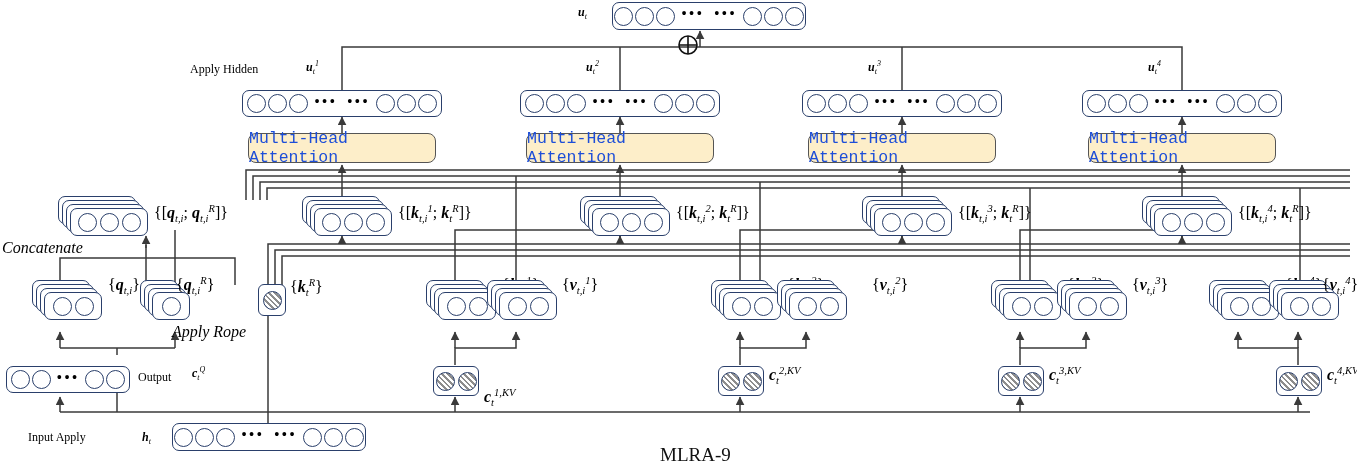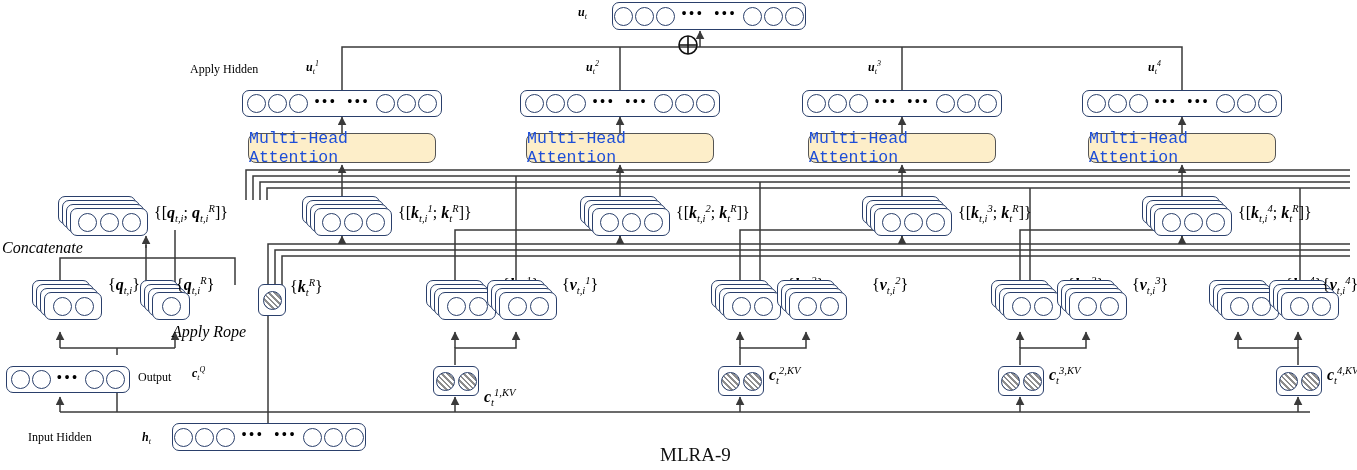--- a/index.html
+++ b/index.html
@@ -422,21 +422,21 @@
     <span class="hatch"></span>
   </div>
   <div class="lbl med" style="left:1049px;top:366px;"><span class="bf mi">c</span><sub class="mi">t</sub><sup class="mi">3,KV</sup></div>
 
   <div class="hatchbox" style="left:1276px;top:366px;width:46px;height:30px;">
     <span class="hatch"></span>
     <span class="hatch"></span>
   </div>
   <div class="lbl med" style="left:1327px;top:366px;"><span class="bf mi">c</span><sub class="mi">t</sub><sup class="mi">4,KV</sup></div>
 
-  <div class="lbl big" style="left:28px;top:430px;">Input Hidden</div>
+  <div class="lbl big" style="left:28px;top:430px;">Input Apply</div>
   <div class="lbl big" style="left:142px;top:430px;"><span class="bf mi">h</span><sub class="mi">t</sub></div>
   <div class="vecbox" style="left:172px;top:423px;width:194px;height:28px;">
     <span class="dot"></span>
       <span class="dot"></span>
       <span class="dot"></span>
     <span class="ell">•••</span>
       <span class="ell">•••</span>
     <span class="dot"></span>
       <span class="dot"></span>
       <span class="dot"></span>

